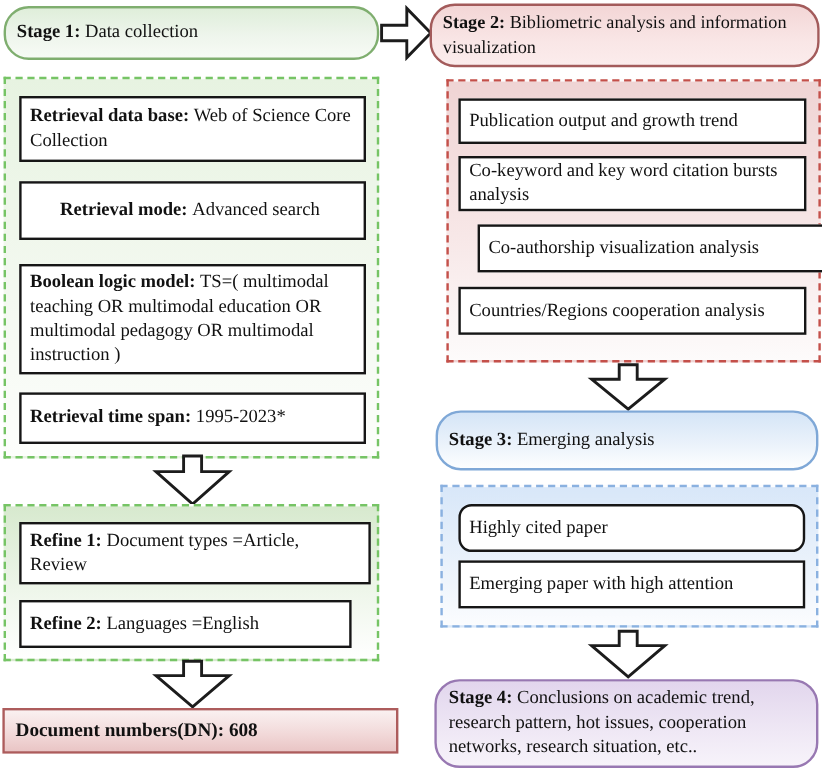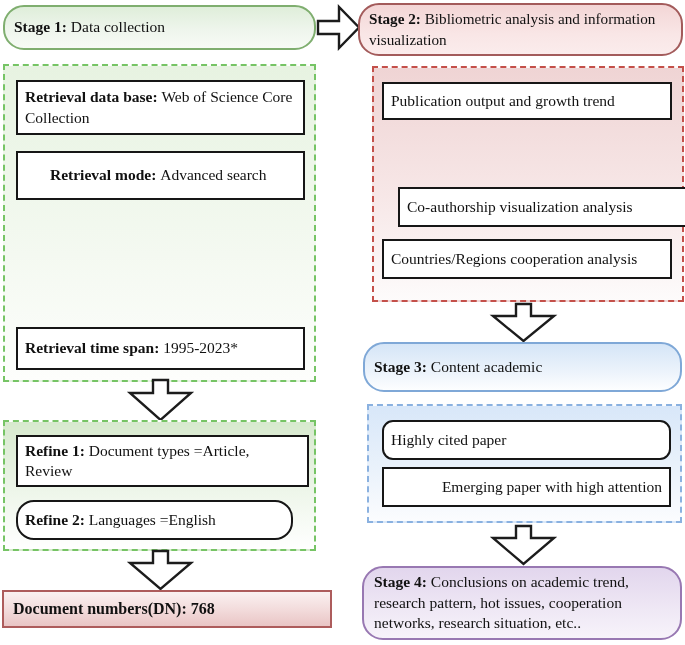--- a/index.html
+++ b/index.html
@@ -44,75 +44,81 @@
   <polygon points="2,17 23,17 23,3 43,23.5 23,44 23,30 2,30" fill="#ffffff" stroke="#1c1c1c" stroke-width="2.4" stroke-linejoin="miter"></polygon>
 </svg>
 
 <div class="dashed dash-green" style="left:3px;top:64px;width:313px;height:318px;">
   <div class="wbox" style="left:11px;top:14px;width:289px;height:55px;">
     <div><span class="b">Retrieval data base: </span><span>Web of Science Core Collection</span></div>
   </div>
   <div class="wbox" style="left:11px;top:85px;width:289px;height:49px;padding-left:32px;">
     <div><span class="b">Retrieval mode: </span><span>Advanced search</span></div>
   </div>
+  <div class="wbox" style="left:11px;top:154px;width:289px;height:92px;">
+    <div><span class="b">Boolean logic model: </span><span>TS=( multimodal teaching OR multimodal education OR multimodal pedagogy OR multimodal instruction )</span></div>
+  </div>
   <div class="wbox" style="left:11px;top:261px;width:289px;height:43px;">
     <div><span class="b">Retrieval time span: </span><span>1995-2023*</span></div>
   </div>
 </div>
 
 <svg class="arrow" style="left:125px;top:378px;" width="70" height="44" viewBox="0 0 70 44">
   <polygon points="28,2 43,2 43,15 66,15 35.5,42 5,15 28,15" fill="#ffffff" stroke="#1c1c1c" stroke-width="2.4" stroke-linejoin="miter"></polygon>
 </svg>
 
 <div class="dashed dash-green2" style="left:3px;top:420px;width:313px;height:131px;">
   <div class="wbox" style="left:11px;top:13px;width:293px;height:52px;">
     <div><span class="b">Refine 1: </span><span>Document types =Article, Review</span></div>
   </div>
-  <div class="wbox" style="left:11px;top:78px;width:277px;height:40px;border-radius:18px;">
+  <div class="wbox" style="left:11px;top:78px;width:277px;height:40px;">
     <div><span class="b">Refine 2: </span><span>Languages =English</span></div>
   </div>
 </div>
 
 <svg class="arrow" style="left:125px;top:549px;" width="70" height="42" viewBox="0 0 70 42">
   <polygon points="28,2 43,2 43,14 66,14 35.5,40 5,14 28,14" fill="#ffffff" stroke="#1c1c1c" stroke-width="2.4" stroke-linejoin="miter"></polygon>
 </svg>
 
 <div class="dn" style="left:2px;top:590px;width:330px;height:38px;">
-  <span>Document numbers(DN): 768</span>
+  <span>Document numbers(DN): 608</span>
 </div>
 
 <div class="stage stage-red" style="left:358px;top:3px;width:325px;height:53px;font-size:15.2px;">
   <div><span class="b">Stage 2: </span><span>Bibliometric analysis and information visualization</span></div>
 </div>
 
 <div class="dashed dash-red" style="left:372px;top:66px;width:312px;height:236px;">
   <div class="wbox" style="left:8px;top:14px;width:290px;height:38px;">
     <div>Publication output and growth trend</div>
+  </div>
+  <div class="wbox" style="left:8px;top:62px;width:290px;height:46px;">
+    <div>Co-keyword and key word citation bursts analysis</div>
   </div>
   <div class="wbox" style="left:24px;top:119px;width:290px;height:40px;">
     <div>Co-authorship visualization analysis</div>
   </div>
   <div class="wbox" style="left:8px;top:171px;width:290px;height:40px;">
     <div>Countries/Regions cooperation analysis</div>
   </div>
 </div>
 
 <svg class="arrow" style="left:488px;top:302px;" width="70" height="41" viewBox="0 0 70 41">
   <polygon points="28,2 43,2 43,14 66,14 35.5,39 5,14 28,14" fill="#ffffff" stroke="#1c1c1c" stroke-width="2.4" stroke-linejoin="miter"></polygon>
 </svg>
 
 <div class="stage stage-blue" style="left:363px;top:342px;width:319px;height:50px;">
-  <div><span class="b">Stage 3: </span><span>Content academic</span></div>
+  <div><span class="b">Stage 3: </span><span>Emerging analysis</span></div>
 </div>
 
 <div class="dashed dash-blue" style="left:367px;top:404px;width:315px;height:119px;">
   <div class="wbox" style="left:13px;top:14px;width:289px;height:40px;border-radius:11px;">
     <div>Highly cited paper</div>
   </div>
-  <div class="wbox" style="left:13px;top:61px;width:289px;height:40px;justify-content:flex-end;">
+  <div class="wbox" style="left:13px;top:61px;width:289px;height:40px;">
     <div>Emerging paper with high attention</div>
   </div>
 </div>
 
 <svg class="arrow" style="left:488px;top:524px;" width="70" height="42" viewBox="0 0 70 42">
   <polygon points="28,2 43,2 43,14 66,14 35.5,40 5,14 28,14" fill="#ffffff" stroke="#1c1c1c" stroke-width="2.4" stroke-linejoin="miter"></polygon>
 </svg>
 
 <div class="stage stage-purple" style="left:362px;top:566px;width:320px;height:74px;padding:4px 10px;">
   <div><span class="b">Stage 4: </span><span>Conclusions on academic trend, research pattern, hot issues, cooperation networks, research situation, etc..</span></div>

